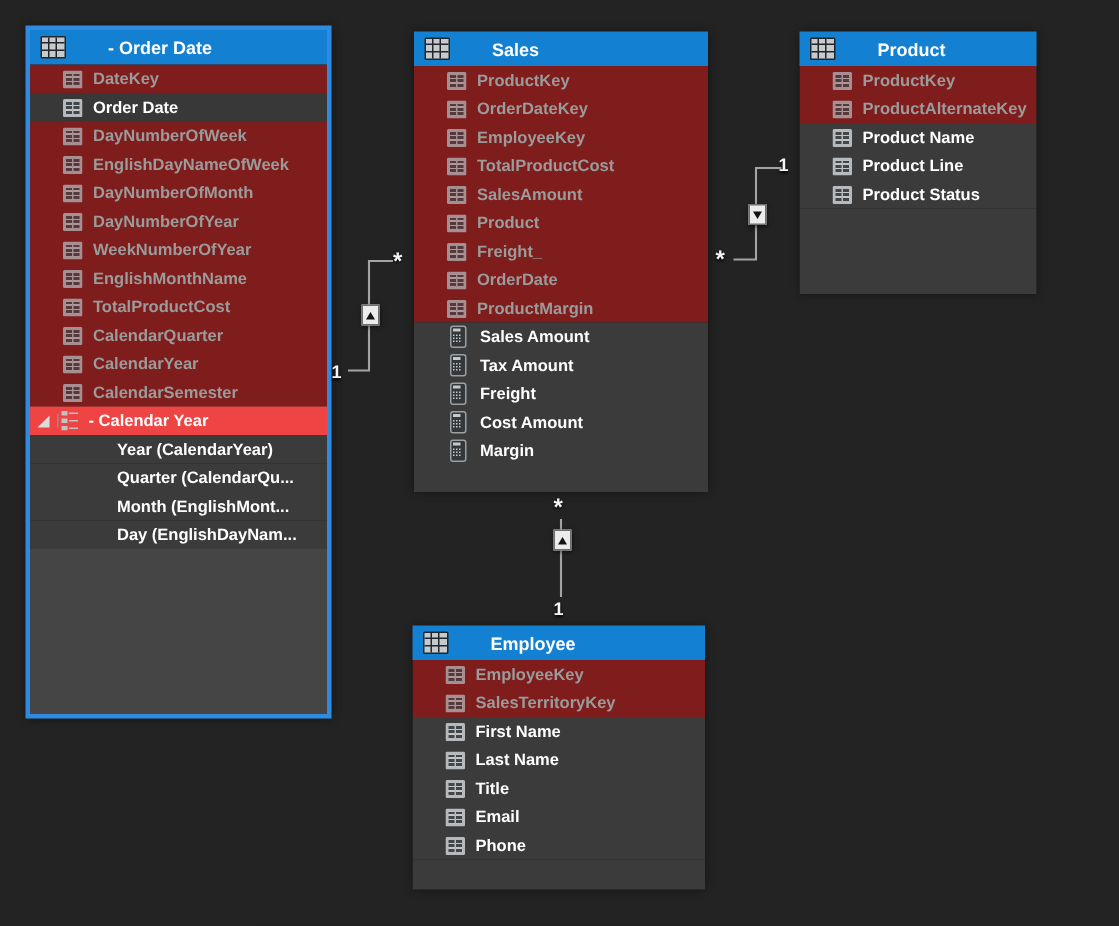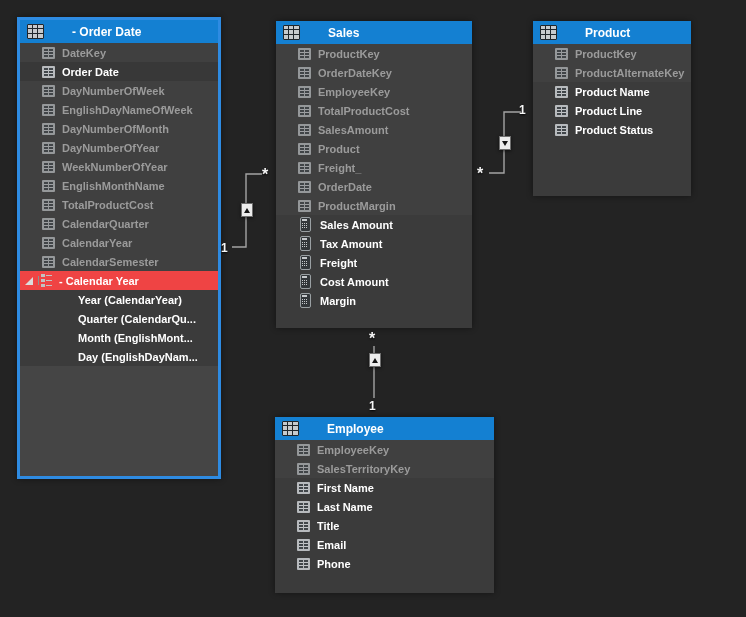--- a/index.html
+++ b/index.html
@@ -4,21 +4,21 @@
 <style>
   html,body{margin:0;padding:0;}
   body{width:746px;height:617px;background:#232323;font-family:"Liberation Sans",sans-serif;overflow:hidden;}
   #canvas{position:relative;width:746px;height:617px;background:#232323;}
 
   .dm-table{position:absolute;display:flex;flex-direction:column;box-shadow:0 0 6px rgba(0,0,0,.45);}
   .dm-table.selected{border:3px solid #2e8be2;}
   .tbl-header{height:23px;flex:0 0 23px;background:#1480d2;display:flex;align-items:center;padding-left:7px;gap:20px;}
   .tbl-title{color:#ffffff;font-size:12px;font-weight:bold;margin-left:8px;white-space:nowrap;}
   .tbl-body{flex:1;display:flex;flex-direction:column;overflow:hidden;}
-  .sec-hidden{background:#404040;}
+  .sec-hidden{background:#7f1d1d;}
   .sec-visible{background:#3b3b3b;text-align:center;}
   .filler{flex:1;}
   .filler.od{background:#454545;}
   .filler.dark{background:#3b3b3b;}
 
   .row{height:19px;flex:0 0 19px;display:flex;align-items:center;padding-left:22px;}
   .row .lbl{font-size:11px;font-weight:bold;margin-left:7px;white-space:nowrap;}
   .row.hidden-row .lbl{color:#9b9b9b;}
   .row.hidden-row .ic{opacity:.72;}
   .row.visible-row .lbl{color:#ffffff;}
@@ -257,21 +257,21 @@
           </div>
         <div class="row visible-row">
             <span class="ic col-icon"></span>
             <span class="lbl">Product Status</span>
           </div>
       </div>
       <div class="filler dark"></div>
     </div>
   </div>
 
-  <div class="dm-table" style="left:275px;top:417px;width:219px;height:176px;">
+  <div class="dm-table" style="left:275px;top:417px;width:195px;height:176px;">
     <div class="tbl-header">
       <span class="grid-icon"></span>
       <span class="tbl-title">Employee</span>
     </div>
     <div class="tbl-body">
       <div class="sec-hidden">
         <div class="row hidden-row">
             <span class="ic col-icon"></span>
             <span class="lbl">EmployeeKey</span>
           </div>

